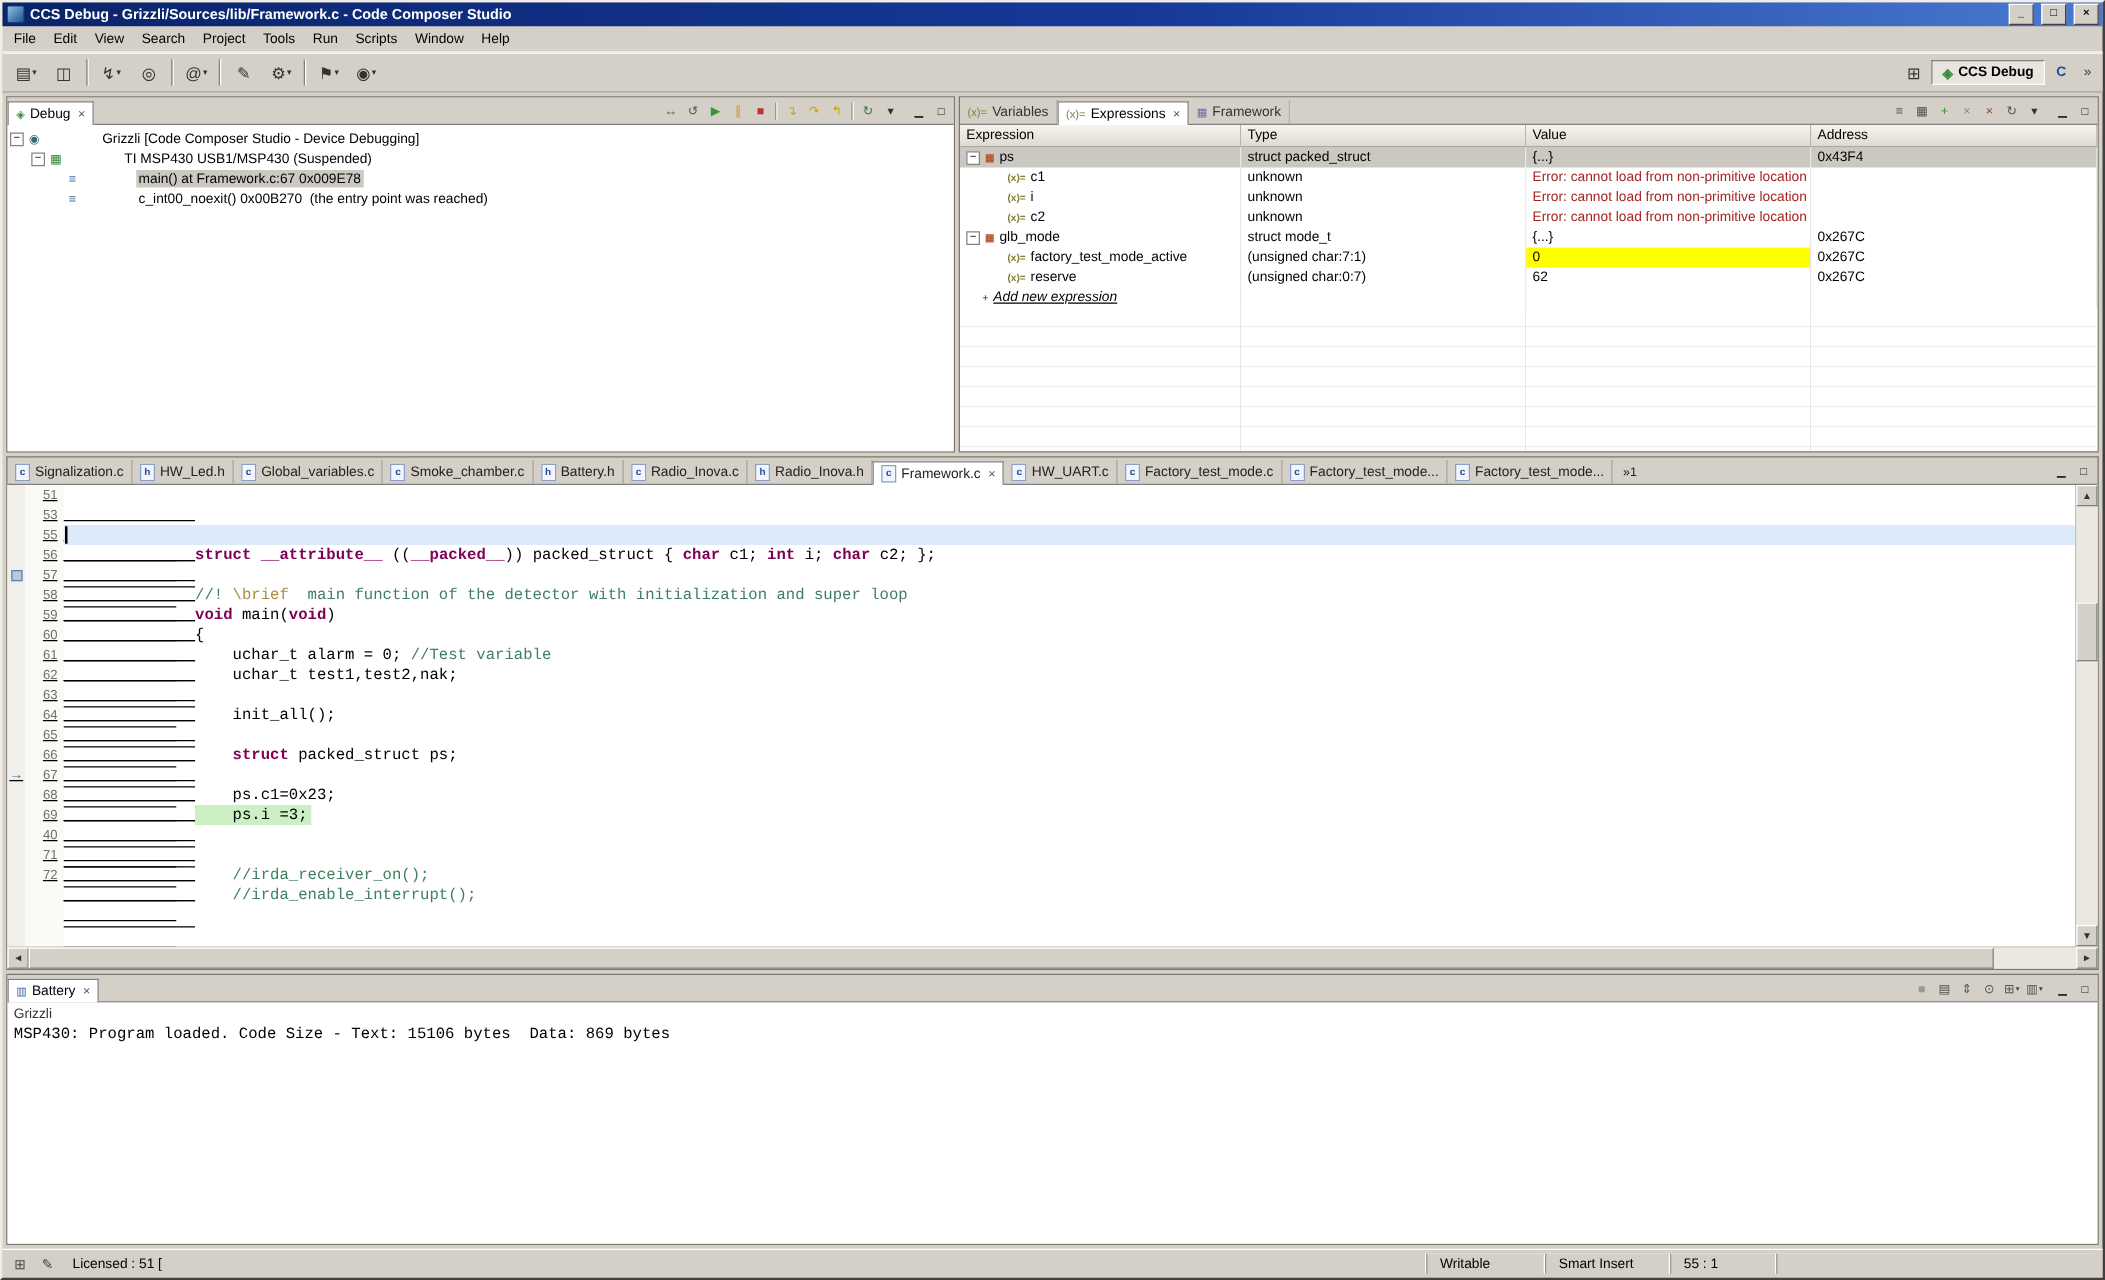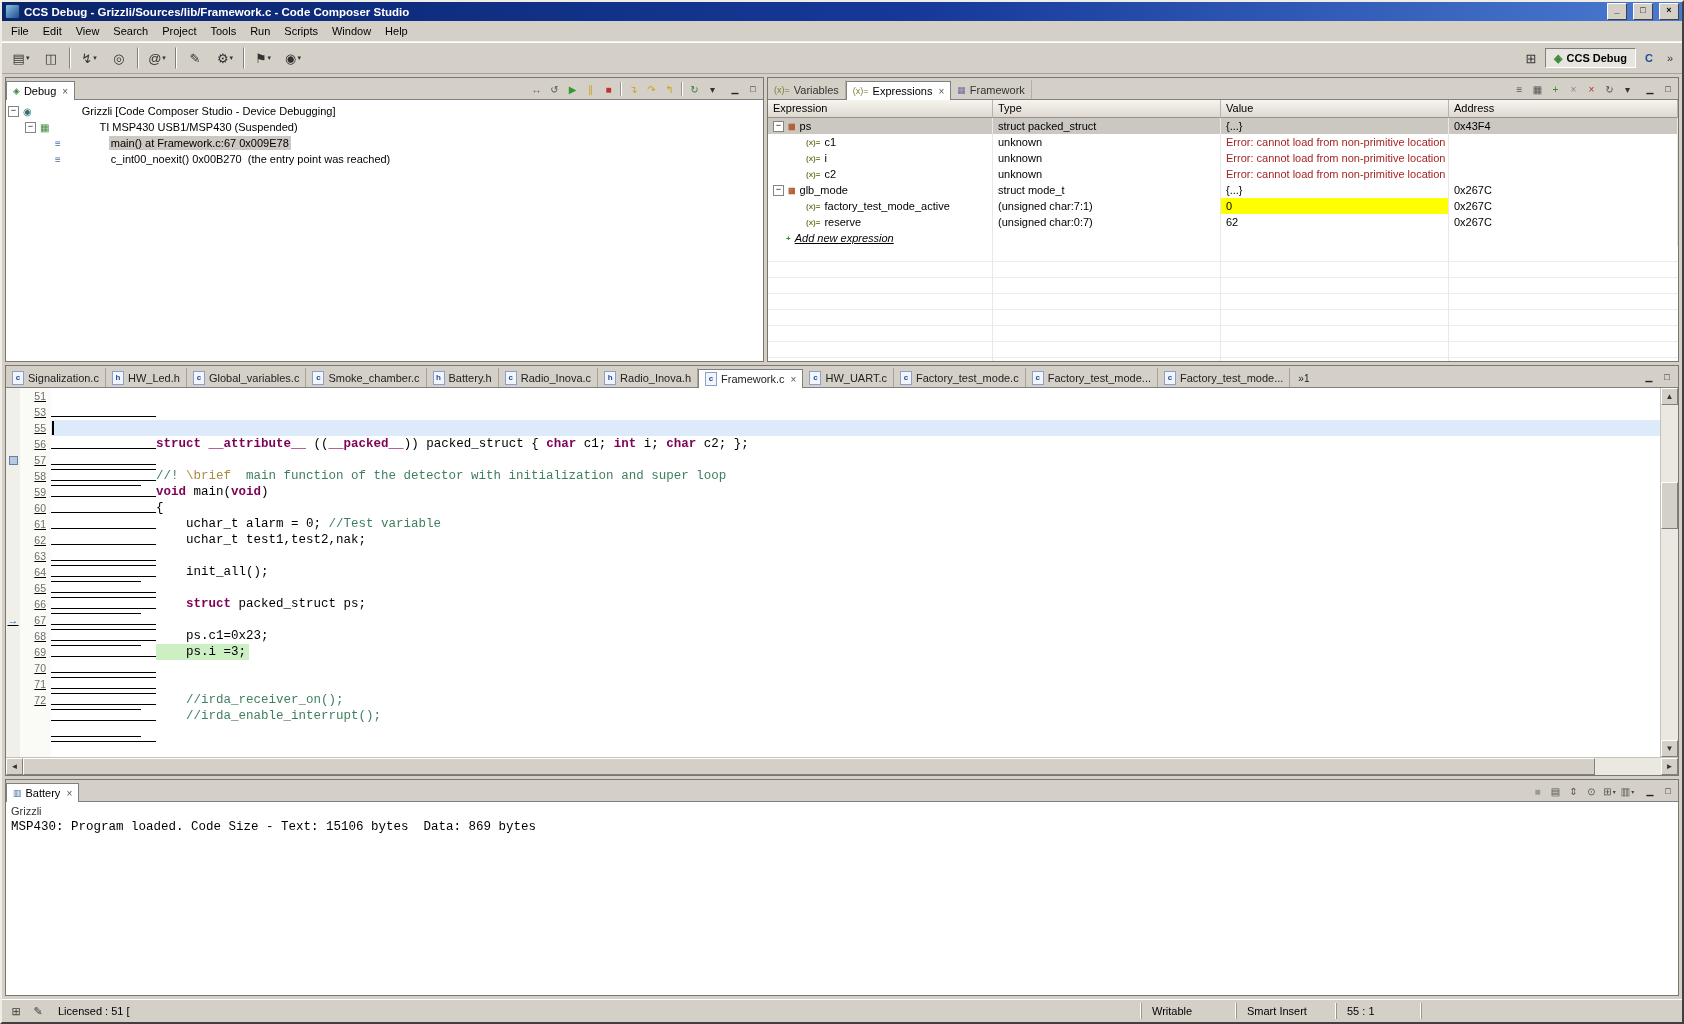--- a/index.html
+++ b/index.html
@@ -710,21 +710,21 @@
             <span class="ccode">
               
               <span class="codewrap"></span>
             </span>
           </div>
           <div class="cline">
             <span class="cmarker">
               
               
             </span>
-            <span class="cnum">70</span>
+            <span class="cnum">40</span>
             <span class="ccode">
               
               <span class="codewrap"><span class="tok-plain">    </span><span class="tok-comment">//irda_receiver_on();</span></span>
             </span>
           </div>
           <div class="cline">
             <span class="cmarker">
               
               
             </span>

